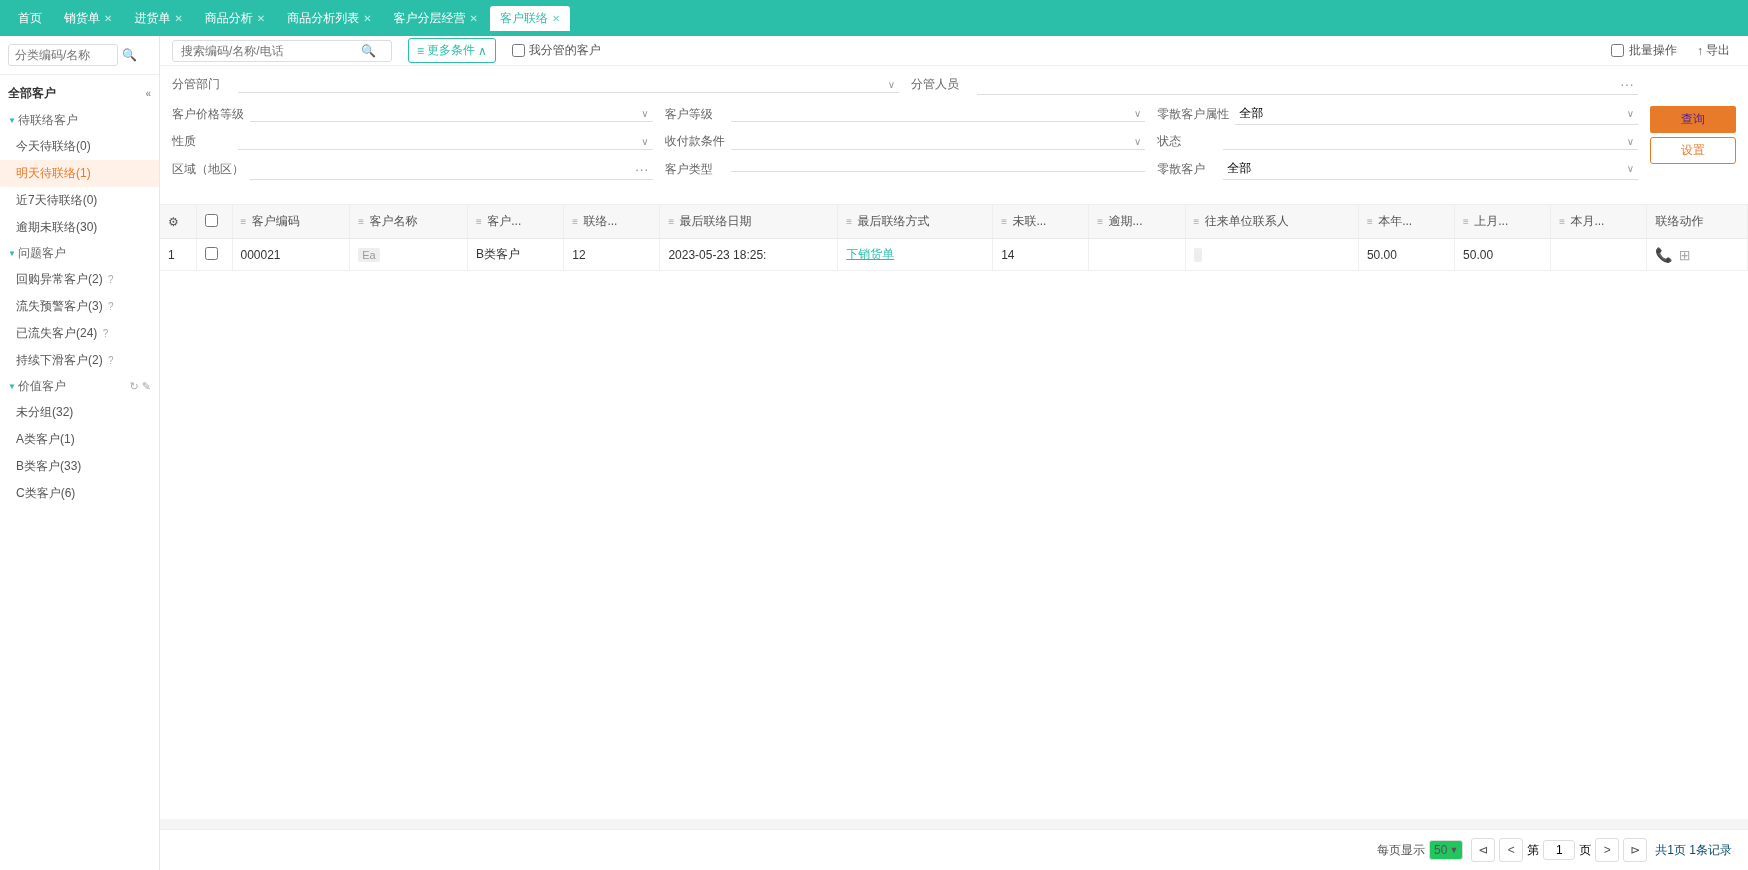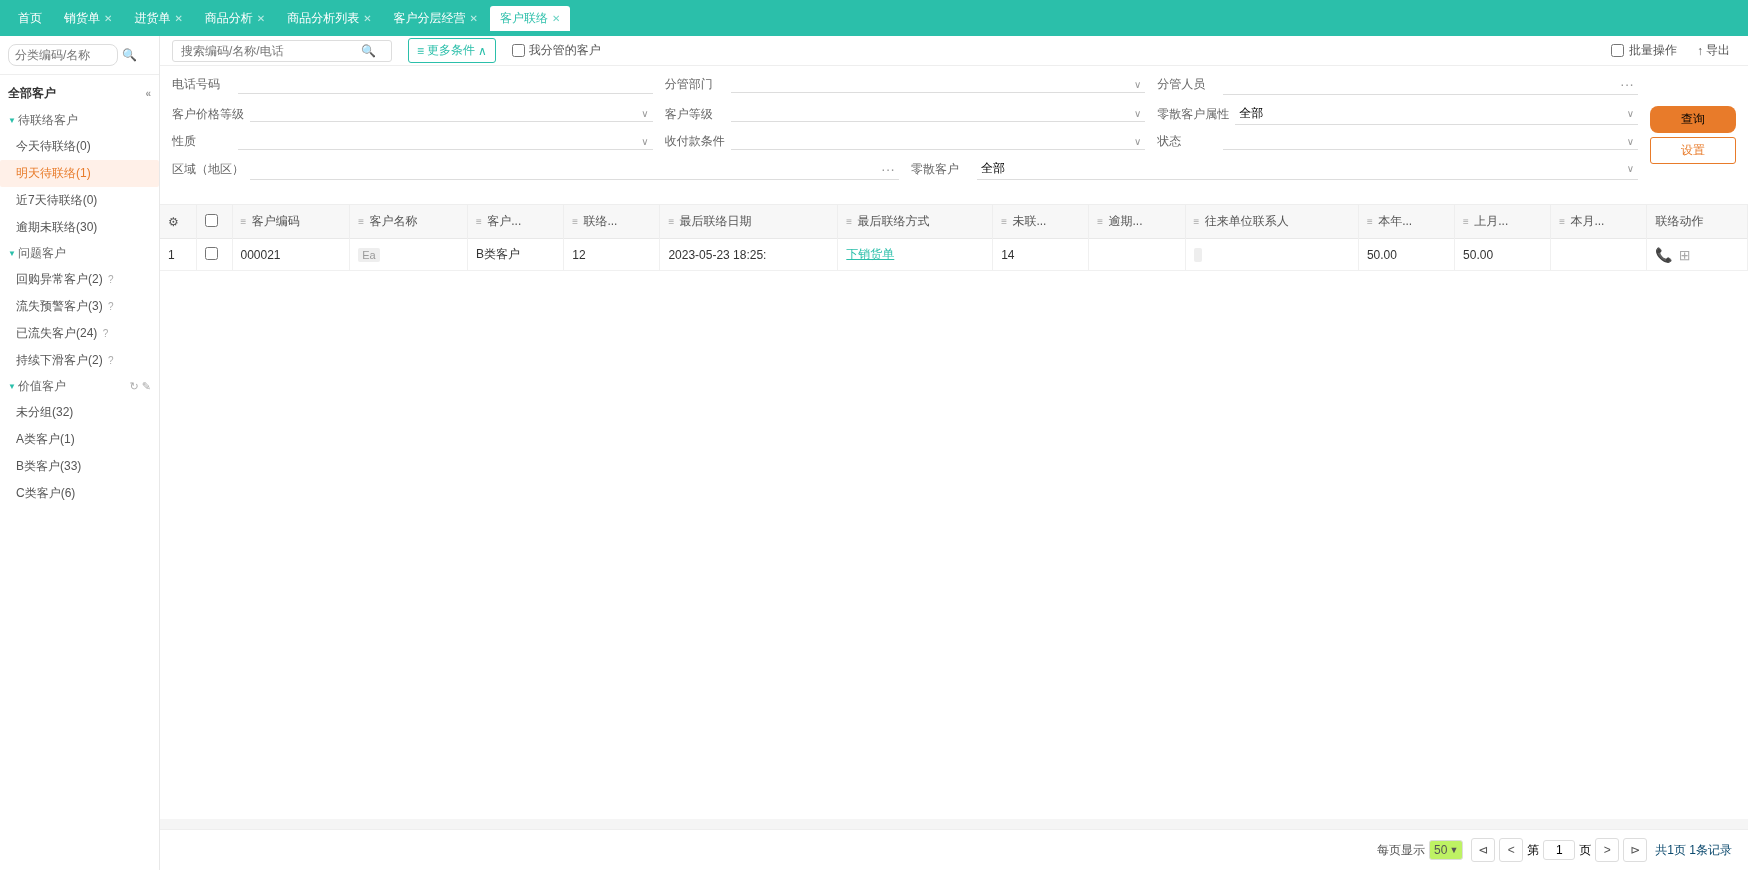--- a/index.html
+++ b/index.html
@@ -44,21 +44,21 @@
       flex-shrink: 0;
     }
     .sidebar-search {
       padding: 8px;
       display: flex;
       align-items: center;
       border-bottom: 1px solid #eee;
     }
     .sidebar-search input {
       border: 1px solid #ddd;
-      border-radius: 8px;
+      border-radius: 3px;
       padding: 3px 6px;
       width: 110px;
       font-size: 12px;
       outline: none;
     }
     .sidebar-search .search-icon {
       margin-left: 4px;
       color: #999;
       cursor: pointer;
     }
@@ -206,23 +206,23 @@
     }
     .filter-select-wrap .chevron { color: #999; font-size: 10px; }
     .filter-dots { color: #999; font-size: 14px; cursor: pointer; }
     .filter-action {
       display: flex;
       flex-direction: column;
       gap: 4px;
     }
     .btn-query {
       background: #e87b2a;
-      color: #000000;
+      color: #4c1d95;
       border: none;
-      border-radius: 8px;
+      border-radius: 2px;
       padding: 5px 14px;
       cursor: pointer;
       font-size: 12px;
     }
     .btn-set {
       background: #fff;
       color: #e87b2a;
       border: 1px solid #e87b2a;
       border-radius: 3px;
       padding: 4px 30px;
@@ -278,21 +278,21 @@
     .page-size-wrap {
       display: flex;
       align-items: center;
       gap: 4px;
       color: #555;
     }
     .page-size-select {
       border: 1px solid #ddd;
       border-radius: 3px;
       padding: 2px 4px;
-      background: #bef264;
+      background: #22c55e;
       cursor: pointer;
       display: flex;
       align-items: center;
       gap: 2px;
     }
     .page-nav {
       display: flex;
       align-items: center;
       gap: 4px;
     }
@@ -463,24 +463,20 @@
         </div>
       </div>
     </div>
 
     <div class="filter-panel">
       <div style="display:flex; gap:0;">
         <div style="flex:1;">
 
           <div class="filter-row">
             <div class="filter-item">
-              <span class="filter-label">电话号码</span>
-              <input class="filter-input" type="text" style="flex: 2 1 0%;">
-            </div>
-            <div class="filter-item">
               <span class="filter-label">分管部门</span>
               <div class="filter-select-wrap" style="flex:2;">
                 <span></span>
                 <span class="chevron">∨</span>
               </div>
             </div>
             <div class="filter-item">
               <span class="filter-label">分管人员</span>
               <div class="filter-select-wrap" style="flex:2;">
                 <span></span>
@@ -536,20 +532,27 @@
               </div>
             </div>
           </div>
 
           <div class="filter-row">
             <div class="filter-item">
               <span class="filter-label">区域（地区）</span>
               <div class="filter-select-wrap" style="flex:2;">
                 <span></span>
                 <span class="filter-dots">···</span>
+              </div>
+            </div>
+            <div class="filter-item">
+              <span class="filter-label">客户类型</span>
+              <div class="filter-select-wrap" style="flex:2;">
+                <span></span>
+                <span></span>
               </div>
             </div>
             <div class="filter-item">
               <span class="filter-label">零散客户</span>
               <div class="filter-select-wrap" style="flex:2;">
                 <span>全部</span>
                 <span class="chevron">∨</span>
               </div>
             </div>
           </div>

